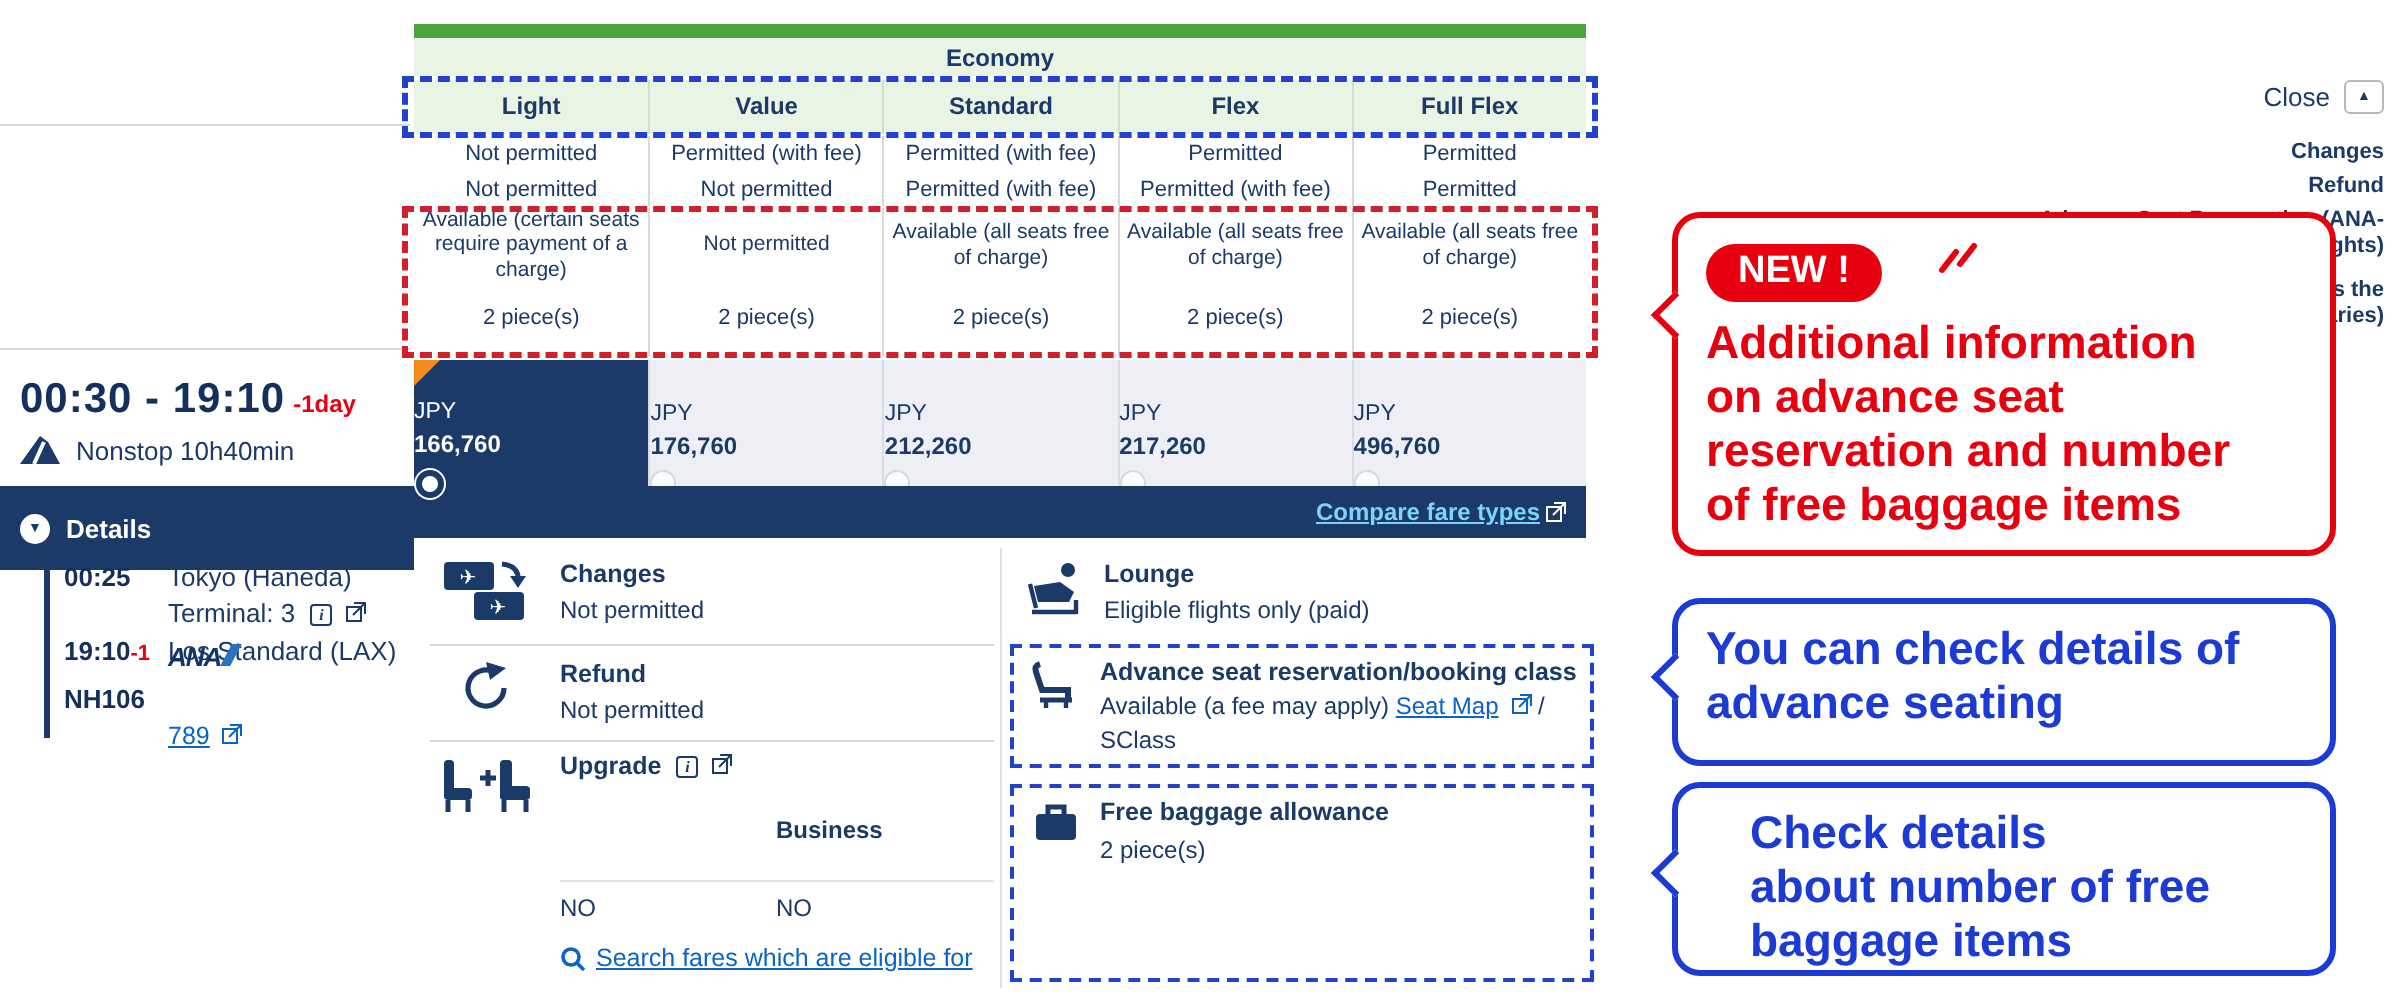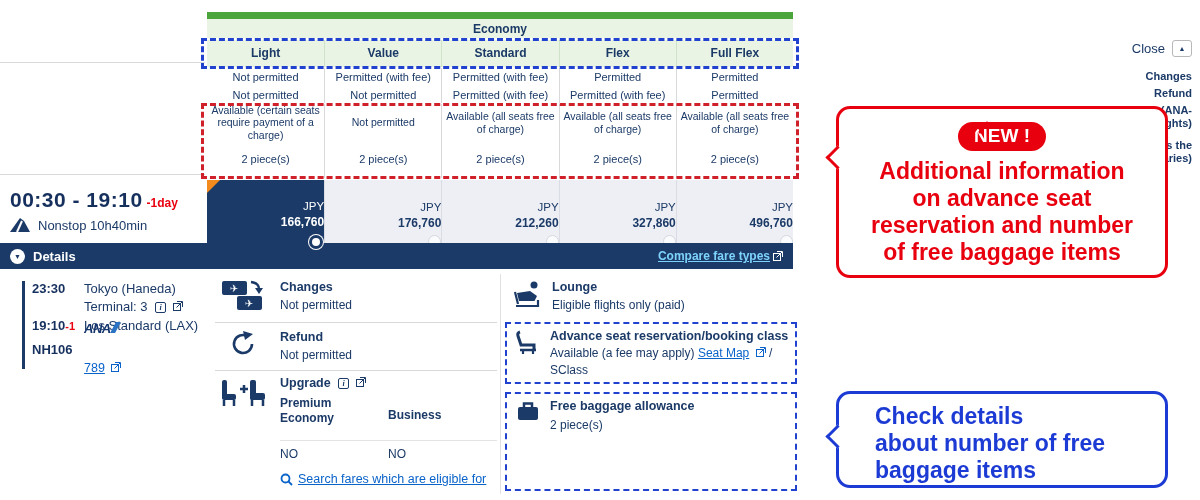--- a/index.html
+++ b/index.html
@@ -11,21 +11,21 @@
 
   
   .close-row { position:absolute; top:40px; right:8px; display:flex; align-items:center; gap:7px; }
   .close-label { font-size:13px; color:#1b3a67; }
   .close-btn { width:20px; height:17px; border:1px solid #b8b8b8; border-radius:3px; background:#fff;
                display:flex; align-items:center; justify-content:center; font-size:7px; color:#1b3a67; cursor:pointer; }
   .rlabel { position:absolute; right:8px; text-align:right; font-weight:bold; font-size:11px; color:#1b3a67; line-height:1.2; }
   .flight-time { position:absolute; top:188px; left:10px; font-size:21px; font-weight:bold; color:#16305e; letter-spacing:.5px; }
   .day-offset { font-size:12px; color:#e8000f; font-weight:bold; margin-left:4px; letter-spacing:0; }
   .nonstop { position:absolute; top:218px; left:10px; display:flex; align-items:center; gap:7px; font-size:13px; color:#1b3a67; }
-  .details-bar { position:absolute; top:243px; left:0; width:207px; height:26px; background:#1b3a67; color:#fff;
+  .details-bar { position:absolute; top:243px; left:0; width:207px; height:42px; background:#1b3a67; color:#fff;
                  display:flex; align-items:center; gap:8px; padding-left:10px; cursor:pointer; }
   .details-bar .circ { width:15px; height:15px; border-radius:50%; background:#fff; color:#1b3a67;
                        display:flex; align-items:center; justify-content:center; font-size:7px; }
   .details-label { font-size:13px; font-weight:bold; }
   .fd-vline { position:absolute; left:22px; top:281px; width:3px; height:88px; background:#1b3a67; }
   .fd-time { position:absolute; left:32px; font-size:13px; font-weight:bold; color:#16305e; }
   .fd-text { position:absolute; left:84px; font-size:13px; color:#1b3a67; }
   .red-sup { color:#e8000f; font-weight:bold; font-size:11px; }
   .info-icon { display:inline-flex; width:11px; height:11px; border:1px solid #1b3a67; border-radius:2px;
                align-items:center; justify-content:center; font:italic bold 8px "Liberation Serif", serif;
@@ -49,21 +49,21 @@
   .row-changes { top:68px; height:19px; }
   .row-refund  { top:87px; height:16px; }
   .row-advance { top:104px; height:37px; }
   .row-advance .tcell { font-size:10.5px; }
   .row-baggage { top:141px; height:37px; }
   .blue-dash-box { position:absolute; left:201px; top:38px; width:598px; height:31px; border:3px dashed #2141cf; pointer-events:none; }
   .red-dash-box  { position:absolute; left:201px; top:103px; width:598px; height:76px; border:3px dashed #d0202a; pointer-events:none; }
 
   .price-row { position:absolute; left:207px; top:180px; width:586px; height:58px; display:grid; grid-template-columns:repeat(5,1fr); }
   .pcell { background:#edeff4; border-left:1px solid #d9dce3; display:flex; flex-direction:column;
-           align-items:flex-end; justify-content:center; gap:3px; color:#1b3a67; font-size:11.5px; cursor:pointer; }
+           align-items:flex-start; justify-content:center; gap:3px; color:#1b3a67; font-size:11.5px; cursor:pointer; }
   .pcell:first-child { border-left:none; }
   .pcell .amount { font-weight:bold; font-size:12px; }
   .pcell.selected { background:#1b3a67; color:#fff; height:89px; position:relative; align-self:start; z-index:1; }
   .pcell.selected::before { content:''; position:absolute; top:0; left:0; width:0; height:0;
                             border-top:13px solid #f28a1e; border-right:13px solid transparent; }
   .radio { width:13px; height:13px; border-radius:50%; background:#fafbfc; border:1px solid #d4d8df; margin-top:2px; }
   .radio.on { width:16px; height:16px; background:#fff; border:none; display:flex; align-items:center; justify-content:center; }
   .radio.on::after { content:''; width:8px; height:8px; border-radius:50%; border:3px solid #1b3a67; background:#fff; }
 
   .fare-header-bar { position:absolute; left:207px; top:243px; width:586px; height:26px; background:#1b3a67;
@@ -84,21 +84,21 @@
   .seat-box { position:absolute; left:505px; top:322px; width:292px; height:62px; border:2px dashed #2141cf; }
   .bag-box  { position:absolute; left:505px; top:392px; width:292px; height:99px; border:2px dashed #2141cf; }
   .seat-value-line { position:absolute; left:550px; top:345px; width:238px; font-size:12px; color:#1b3a67; line-height:1.4; }
   .blockspan { display:block; }
 
   
   .bubble { position:absolute; left:836px; width:332px; border-radius:14px; background:#fff; padding:9px 14px; }
   .bubble .tail { position:absolute; left:-10px; width:17px; height:17px; background:#fff; transform:rotate(45deg); }
   .bubble.blue-b { border:3.5px solid #1c3bd4; color:#1c3bd4; }
   .bubble.blue-b .tail { border-left:3.5px solid #1c3bd4; border-bottom:3.5px solid #1c3bd4; }
-  .bubble.red-b { border:3.5px solid #e8000f; color:#e8000f;text-align:center; }
+  .bubble.red-b { border:3.5px solid #e8000f; color:#e8000f; }
   .bubble.red-b .tail { border-left:3.5px solid #e8000f; border-bottom:3.5px solid #e8000f; }
   .bubble-text { font-size:23px; font-weight:bold; line-height:1.18; }
   .b1 { top:17px; height:76px; }   .b1 .tail { top:24px; }
   .b2 { top:106px; height:172px; } .b2 .tail { top:40px; }
   .b3 { top:299px; height:84px; }  .b3 .tail { top:28px; }
   .b4 { top:391px; height:97px; }  .b4 .tail { top:34px; }
   .b4 .bubble-text { padding-left:22px; }
   .new-badge { display:inline-block; background:#e8000f; color:#fff; font-weight:bold; font-size:19px;
                padding:3px 16px 4px; border-radius:17px; margin:4px 0 7px; }
   .sparkle { position:absolute; left:128px; top:8px; }
@@ -134,21 +134,21 @@
   </div>
 
   <div class="details-bar">
     <span class="circ">
         <span>▼</span>
       </span>
     <span class="details-label">Details</span>
   </div>
 
   <div class="fd-vline"></div>
-  <div class="fd-time" style="top:281px;">23:30</div>
+  <div class="fd-time" style="top:281px;">00:25</div>
   <div class="fd-text" style="top:281px;">Tokyo (Haneda)</div>
   <div class="fd-text" style="top:299px;">
     <span>Terminal: 3</span>
     <span class="info-icon">
         <span>i</span>
       </span>
     <svg class="ext" width="10" height="10" viewBox="0 0 10 10">
       <rect x="0.5" y="2.5" width="7" height="7" fill="none" stroke="#1b3a67"></rect>
       <path d="M4 0.5 h5.5 v5.5 M3.5 6.5 L9 1" fill="none" stroke="#1b3a67"></path>
     </svg>
@@ -222,21 +222,21 @@
       <span class="amount">176,760</span>
       <span class="radio"></span>
     </div>
     <div class="pcell">
       <span>JPY</span>
       <span class="amount">212,260</span>
       <span class="radio"></span>
     </div>
     <div class="pcell">
       <span>JPY</span>
-      <span class="amount">327,860</span>
+      <span class="amount">217,260</span>
       <span class="radio"></span>
     </div>
     <div class="pcell">
       <span>JPY</span>
       <span class="amount">496,760</span>
       <span class="radio"></span>
     </div>
   </div>
 
   <div class="fare-header-bar">
@@ -292,21 +292,20 @@
   <div class="item-title" style="left:280px;top:376px;">
     <span>Upgrade</span>
     <span class="info-icon">
         <span>i</span>
       </span>
     <svg class="ext" width="10" height="10" viewBox="0 0 10 10">
       <rect x="0.5" y="2.5" width="7" height="7" fill="none" stroke="#1b3a67"></rect>
       <path d="M4 0.5 h5.5 v5.5 M3.5 6.5 L9 1" fill="none" stroke="#1b3a67"></path>
     </svg>
   </div>
-  <div class="upg-head" style="left:280px;top:396px;">Premium Economy</div>
   <div class="upg-head" style="left:388px;top:408px;">Business</div>
   <div class="hline" style="top:440px;left:280px;width:217px;background:#e4e4e4;"></div>
   <div class="upg-val" style="left:280px;top:447px;">NO</div>
   <div class="upg-val" style="left:388px;top:447px;">NO</div>
   <div class="search-row">
     <svg width="13" height="13" viewBox="0 0 13 13">
       <circle cx="5.5" cy="5.5" r="4" fill="none" stroke="#0a63c9" stroke-width="1.8"></circle>
       <line x1="8.5" y1="8.5" x2="12" y2="12" stroke="#0a63c9" stroke-width="1.8"></line>
     </svg>
     <a class="link">Search fares which are eligible for</a>
@@ -361,20 +360,25 @@
         <line x1="4" y1="18" x2="11" y2="9"></line>
         <line x1="13" y1="15" x2="20" y2="6"></line>
       </g>
     </svg>
     <div class="bubble-text preline">Additional information
 on advance seat
 reservation and number
 of free baggage items</div>
   </div>
 
+  <div class="bubble blue-b b3">
+    <span class="tail"></span>
+    <div class="bubble-text preline">You can check details of
+advance seating</div>
+  </div>
 
   <div class="bubble blue-b b4">
     <span class="tail"></span>
     <div class="bubble-text preline">Check details
 about number of free
 baggage items</div>
   </div>
 
 </div>
 

